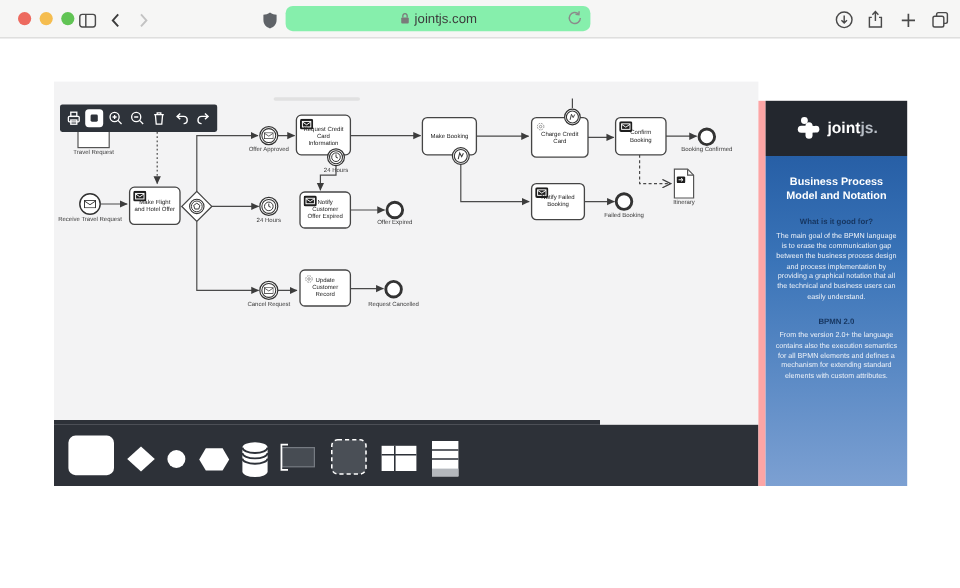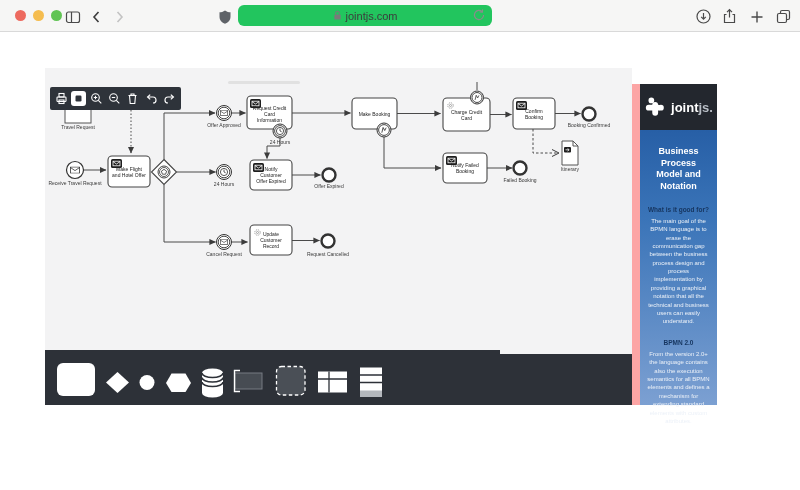--- a/index.html
+++ b/index.html
@@ -6,21 +6,21 @@
   html,body { width:800px; height:490px; background:#fff; overflow:hidden;
               font-family:"Liberation Sans", sans-serif; }
 
   
   .chrome { position:absolute; left:0; top:0; width:800px; height:32px;
             background:#f6f6f5; border-bottom:1px solid #d9d9d9; }
   .tl { position:absolute; top:10px; width:11px; height:11px; border-radius:50%; }
   .chrome .cbtn { position:absolute; top:8px; width:18px; height:17px; display:flex;
                   align-items:center; justify-content:center; }
   .addr { position:absolute; left:238px; top:5px; width:254px; height:21px;
-          background:#22c55e; border-radius:6px; display:flex; align-items:center;
+          background:#86efac; border-radius:6px; display:flex; align-items:center;
           justify-content:center; gap:4px; }
   .addr-right { position:absolute; right:6px; top:3px; }
   .url { font-size:11px; color:#3c3c3c; }
 
   
   .paper { position:absolute; left:45px; top:68px; width:587px; height:286px;
            background:#f3f3f4; }
   .paper svg.flow { position:absolute; left:0; top:0; }
   .scrollhint { position:absolute; left:183px; top:13px; width:72px; height:3px;
                 border-radius:2px; background:#e1e1e1; }
@@ -39,22 +39,22 @@
         align-items:center; justify-content:center; border-radius:3px; }
   .tb.white { background:#fff; width:15px; height:15px; }
 
   
   .palette { position:absolute; left:45px; top:354px; width:587px; height:51px;
              background:#2d3138; }
   .palette::before { content:""; position:absolute; left:0; top:-4px; width:455px;
                      height:4px; background:#2d3138; }
 
   
-  .sidebar { position:absolute; left:632px; top:84px; width:85px; height:321px;
-             border-left:8px solid #fca5a5; }
+  .sidebar { position:absolute; left:632px; top:84px; width:124px; height:321px;
+             border-left:6px solid #fca5a5; }
   .sb-head { height:46px; background:#23272e; display:flex; align-items:center;
              justify-content:center; gap:5px; }
   .sb-logo-primary { color:#fff; font-weight:bold; font-size:13px; }
   .sb-logo-secondary { color:#b7bdc5; font-weight:bold; font-size:13px; }
   .sb-body { height:275px; background:linear-gradient(180deg,#275fa6 0%,#3a74b8 32%,#7ca0d2 100%);
              text-align:center; }
   .sb-title { color:#fff; font-weight:bold; font-size:9px; line-height:1.3;
               padding:16px 8px 0;text-align:center; }
   .sb-h { color:#16355f; font-weight:bold; font-size:6.5px; padding-top:13px; }
   .sb-p { color:#ecf1f8; font-size:6px; line-height:1.4; padding:4px 7px 0; }

